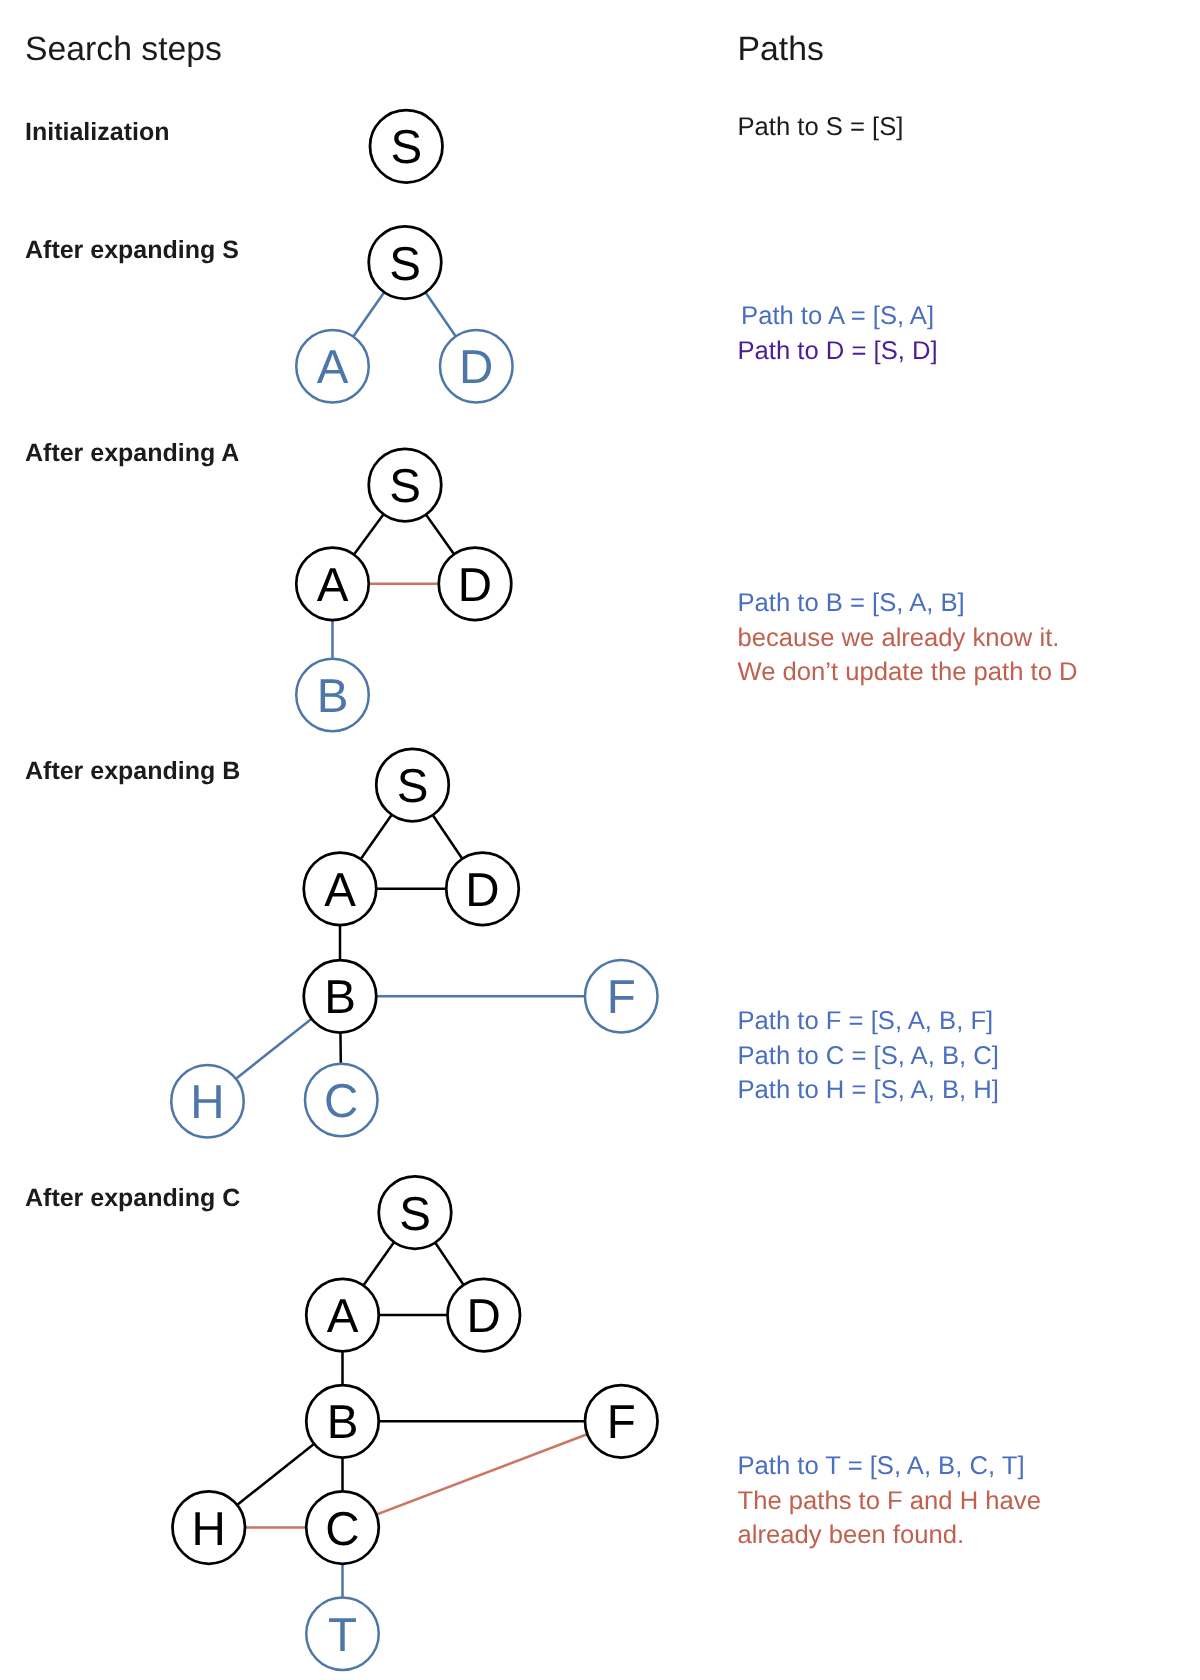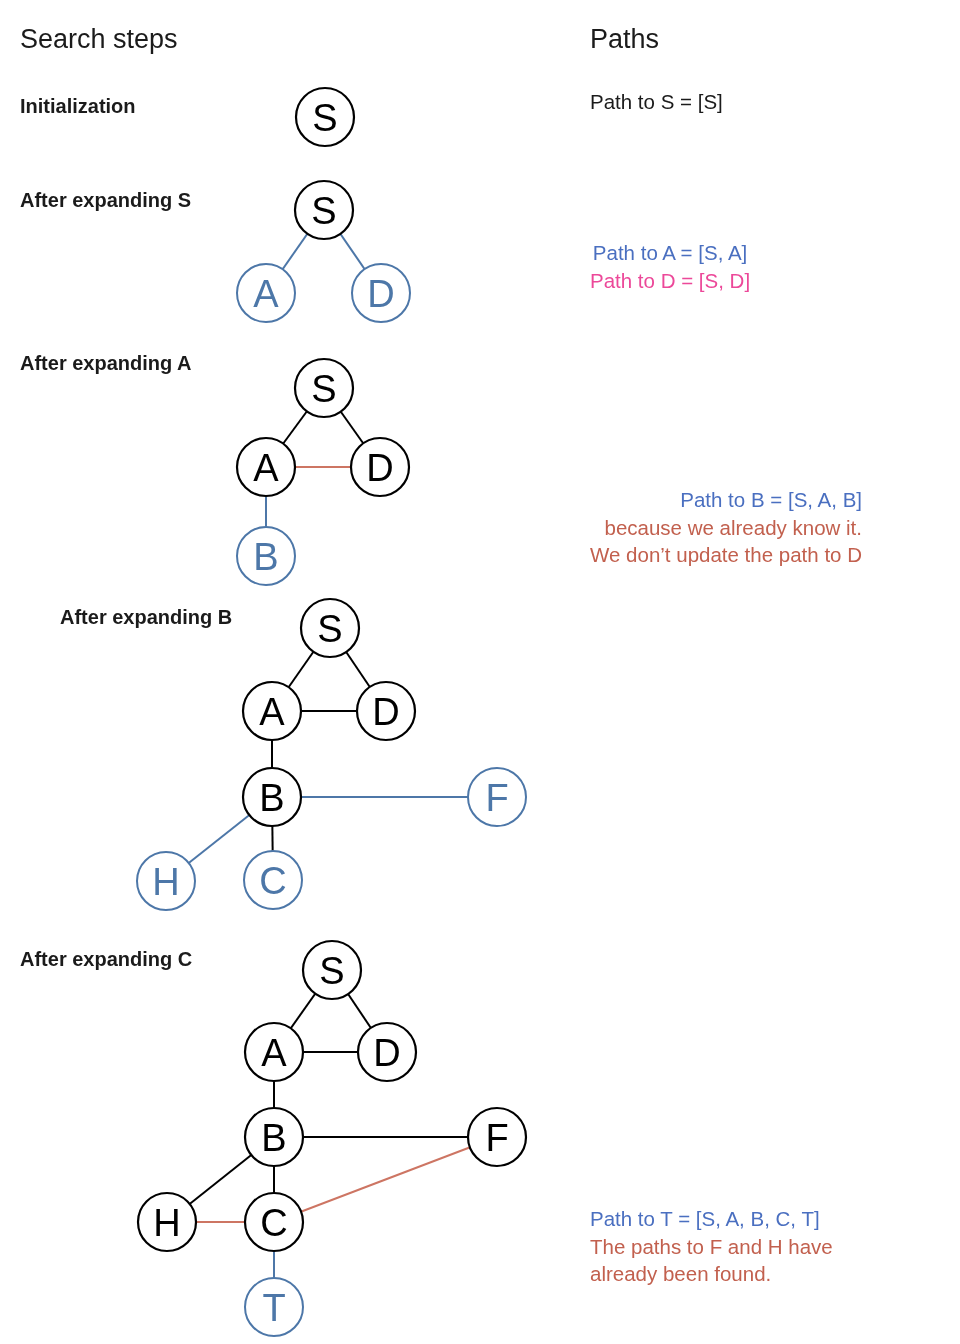--- a/index.html
+++ b/index.html
@@ -44,37 +44,42 @@
 <body>
 
 <div id="canvas">
 
   <div class="col-title" style="left:20px; top:24px;">Search steps</div>
   <div class="col-title" style="left:590px; top:24px;text-align:center;">Paths</div>
 
   <div class="step-label" style="top: 95px;">Initialization</div>
   <div class="step-label" style="top: 189px;">After expanding S</div>
   <div class="step-label" style="top: 352px;">After expanding A</div>
-  <div class="step-label" style="top: 606px; margin-left: 40px;">After expanding B</div>
+  <div class="step-label" style="top: 606px;">After expanding B</div>
   <div class="step-label" style="top: 948px;">After expanding C</div>
 
   <div class="notes-block" style="top: 88px;">
     <div style="color: rgb(27, 27, 27);">Path to S = [S]</div>
   </div>
   <div class="notes-block" style="top: 239px;">
     <div style="color: rgb(74, 111, 192); text-align: center;">Path to A = [S, A]</div>
-    <div style="color: #ec4899;">Path to D = [S, D]</div>
+    <div style="color: #4c1d95;">Path to D = [S, D]</div>
   </div>
-  <div class="notes-block" style="top: 486px; text-align: right;">
+  <div class="notes-block" style="top: 469px;">
     <div style="color: rgb(74, 111, 192);">Path to B = [S, A, B]</div>
     <div style="color: rgb(194, 96, 78);">because we already know it.</div>
     <div style="color: rgb(194, 96, 78);">We don’t update the path to D</div>
   </div>
+  <div class="notes-block" style="top: 803px;">
+    <div style="color: rgb(74, 111, 192);">Path to F = [S, A, B, F]</div>
+    <div style="color: rgb(74, 111, 192);">Path to C = [S, A, B, C]</div>
+    <div style="color: rgb(74, 111, 192);">Path to H = [S, A, B, H]</div>
+  </div>
   <div class="notes-block" style="top: 1159px;">
-    <div style="color: rgb(74, 111, 192); margin-top: 46px;">Path to T = [S, A, B, C, T]</div>
+    <div style="color: rgb(74, 111, 192);">Path to T = [S, A, B, C, T]</div>
     <div style="color: rgb(194, 96, 78);">The paths to F and H have</div>
     <div style="color: rgb(194, 96, 78);">already been found.</div>
   </div>
 
   <svg id="graphs-svg" width="960" height="1344" viewBox="0 0 960 1344">
       <g>
         <circle cx="325" cy="117" r="29" fill="#ffffff" stroke="#000000" stroke-width="2.2"></circle>
         <text x="325" y="117" dy="0.36em" text-anchor="middle" fill="#000000" font-family="&quot;Liberation Sans&quot;, sans-serif" font-size="38">S</text>
       </g>
       <g>

